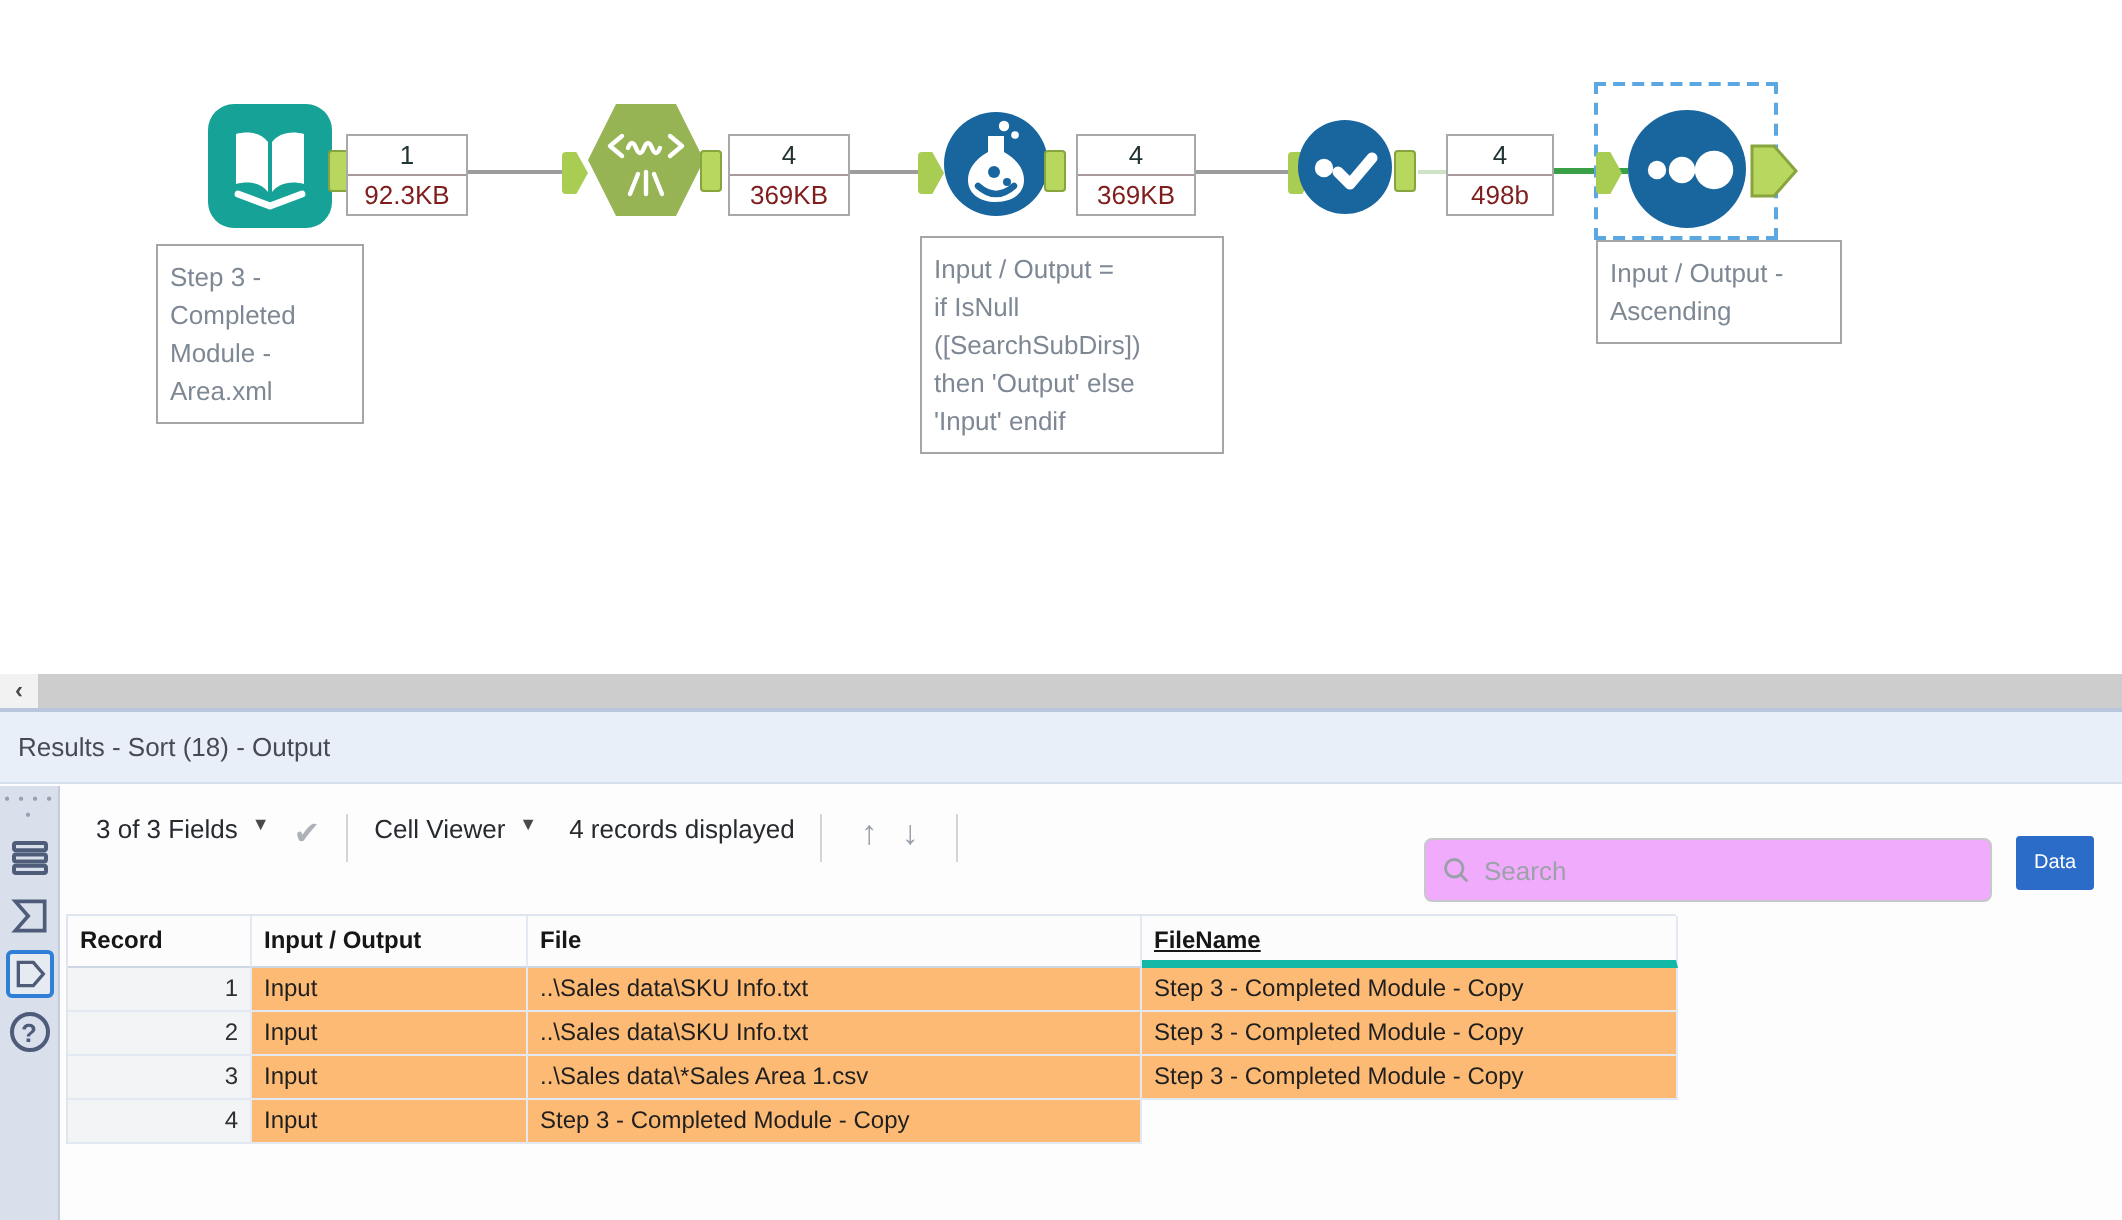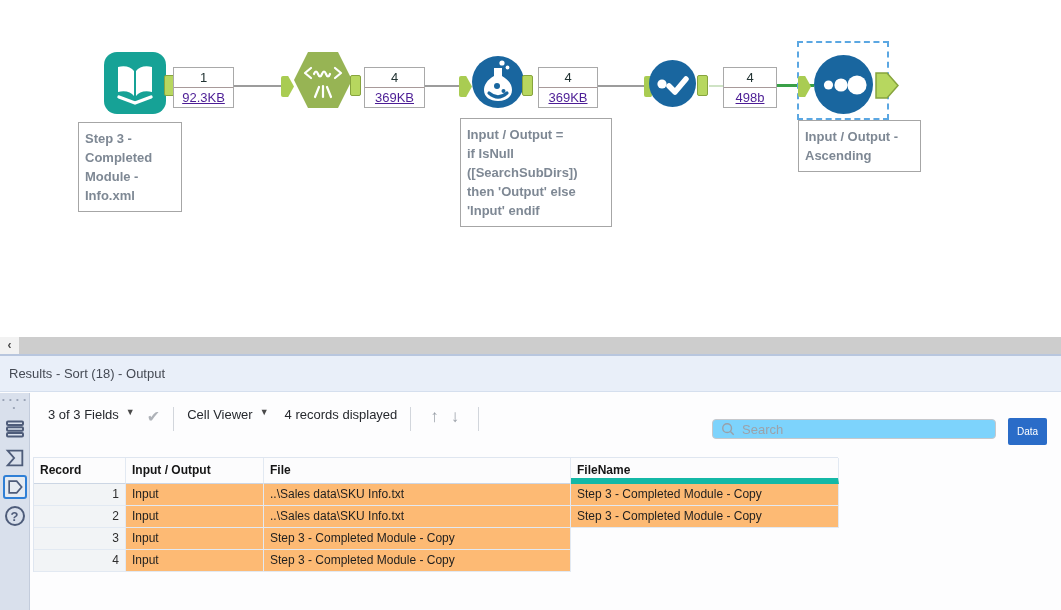--- a/index.html
+++ b/index.html
@@ -11,23 +11,23 @@
   #canvas { position:absolute; left:0; top:0; width:1061px; height:337px; background:#fff; }
   .tool { position:absolute; }
   .conn { position:absolute; height:2px; background:#9c9c9c; }
   .conn.pale { background:#cfe3c5; }
   .conn.green { background:#39a047; height:3px; }
   .anchor { position:absolute; width:11px; height:21px; background:#b7d75f; border:1px solid #87a43e; border-radius:2px; }
   .anchor.in { border:none; background:#a9cc52; clip-path:polygon(0 0,55% 0,100% 50%,55% 100%,0 100%); width:13px; }
   .badge { position:absolute; background:#fff; border:1px solid #a9a9a9; text-align:center;
            font-size:13px; color:#222; }
   .badge .count { line-height:19px; border-bottom:1px solid #a89a9a; color:#233; }
-  .badge .size { line-height:19px; color:#4c1d95;text-decoration:underline; }
+  .badge .size { line-height:19px; color:#7f1d1d; }
   .annotation { position:absolute; background:#fff; border:1px solid #a6a6a6; padding:6px 6px;
-                font-weight:bold; font-size:13px; line-height:19px; color:#7e8894; }
+                font-weight:normal; font-size:13px; line-height:19px; color:#7e8894; }
   .selbox { position:absolute; border:2px dashed #5ba7e2; background:transparent; }
 
   
   #canvas-scrollbar { position:absolute; left:0; top:337px; width:1061px; height:17px; background:#cdcdcd; }
   #canvas-scroll-left { position:absolute; left:0; top:0; width:19px; height:17px; background:#f2f2f2;
                         color:#4a4a4a; font-size:12px; font-weight:bold; text-align:center; line-height:16px; }
 
   
   #results { position:absolute; left:0; top:354px; width:1061px; height:256px; border-top:2px solid #b8c6de; background:#fdfdfe; }
   #results-header { height:36px; background:#e9eff9; border-bottom:1px solid #d5dfee;
@@ -42,37 +42,37 @@
             color:#4e5c7a; font-size:13px; font-weight:bold; text-align:center; line-height:17px; }
   #results-content { position:relative; flex:1; background:#fdfdfe; }
 
   
   #results-toolbar { position:absolute; left:0; top:0; right:0; height:62px; display:flex;
                      align-items:flex-start; padding-left:18px; padding-top:14px; font-size:13px; color:#26292e; }
   .caret { font-size:9px; color:#4a4a4a; margin-left:7px; }
   .tb-check { color:#aeb2b8; font-size:16px; margin-left:12px; }
   .tb-sep { width:1px; height:24px; background:#d2d6dc; margin:0 13px; }
   .tb-arrow { color:#9aa0a8; font-size:17px; margin:0 6px; }
-  #search-box { position:absolute; left:682px; top:26px; width:284px; height:20px; background:#7dd3fc;
+  #search-box { position:absolute; left:682px; top:26px; width:284px; height:32px; background:#f0abfc;
                 border:1px solid #c6c8cc; border-radius:4px; display:flex; align-items:center; padding-left:8px; }
   #search-input { border:none; outline:none; font-size:13px; color:#333; width:230px; margin-left:7px; font-family:"Liberation Sans",sans-serif; background:transparent; }
   #search-input::placeholder { color:#9ca2aa; }
   #data-tab { position:absolute; left:978px; top:25px; height:27px; padding:0 9px; background:#2a6cc8;
               color:#fff; font-size:10px; line-height:27px; border-radius:2px; }
   #metadata-tab { position:absolute; left:1029px; top:25px; height:27px; padding:0 6px; color:#2b2b2b;
                   font-size:13px; line-height:27px; white-space:nowrap; }
 
   
   #results-table { position:absolute; left:3px; top:64px; width:805px; font-size:12px; color:#1f1f1f;
                    border-left:1px solid #dfe6f0; border-top:1px solid #dfe6f0; }
   .trow { display:grid; grid-template-columns:92px 138px 307px 268px; }
   .trow > div { border-right:1px solid #e2e9f2; border-bottom:1px solid #e2e9f2; padding:0 6px;
                 white-space:nowrap; overflow:hidden; }
   .thead > div { font-weight:bold; background:#fcfcfd; line-height:25px; height:26px; border-bottom:1px solid #ccd6e4; color:#161616; }
-  .thead > div.sorted { border-bottom:6px solid #14b8a6; }
+  .thead > div.sorted { border-bottom:4px solid #14b8a6;text-decoration:underline; }
   .tdata > div { line-height:21px; height:22px; background:#fdba74; }
   .tdata > div.recnum { background:#f2f4f6; text-align:right; color:#2e2e2e; }
 </style>
 </head>
 <body>
 
 <div id="page">
 
   <div id="canvas">
 
@@ -160,21 +160,21 @@
     <div class="tool" style="left:875px; top:72px;">
       <svg width="24" height="27" viewBox="0 0 24 27">
         <polygon points="1,1 12,1 23,13.5 12,26 1,26" fill="#b7d75f" stroke="#87a43e" stroke-width="1.5"></polygon>
       </svg>
     </div>
 
     <div class="annotation" style="left:78px; top:122px; width:104px;">
       <div>Step 3 -</div>
       <div>Completed</div>
       <div>Module -</div>
-      <div>Info.xml</div>
+      <div>Area.xml</div>
     </div>
     <div class="annotation" style="left:460px; top:118px; width:152px;">
       <div>Input / Output =</div>
       <div>if IsNull</div>
       <div>([SearchSubDirs])</div>
       <div>then 'Output' else</div>
       <div>'Input' endif</div>
     </div>
     <div class="annotation" style="left:798px; top:120px; width:123px;">
       <div>Input / Output -</div>
@@ -256,20 +256,21 @@
           </div>
           <div class="trow tdata">
             <div class="recnum">2</div>
             <div>Input</div>
             <div>..\Sales data\SKU Info.txt</div>
             <div>Step 3 - Completed Module - Copy</div>
           </div>
           <div class="trow tdata">
             <div class="recnum">3</div>
             <div>Input</div>
+            <div>..\Sales data\*Sales Area 1.csv</div>
             <div>Step 3 - Completed Module - Copy</div>
           </div>
           <div class="trow tdata">
             <div class="recnum">4</div>
             <div>Input</div>
             <div>Step 3 - Completed Module - Copy</div>
           </div>
         </div>
       </div>
     </div>

